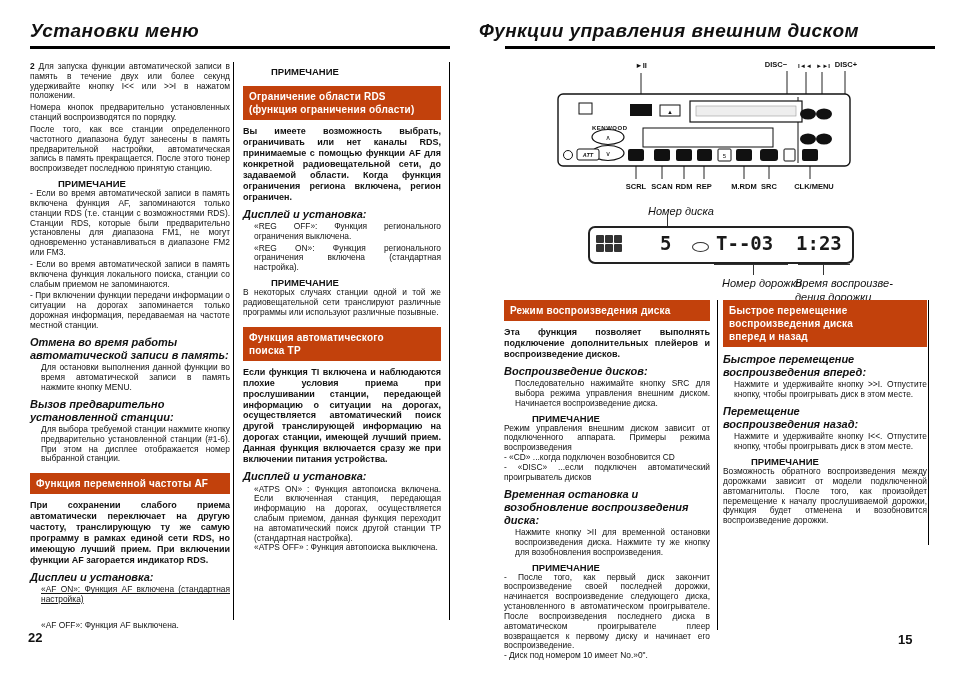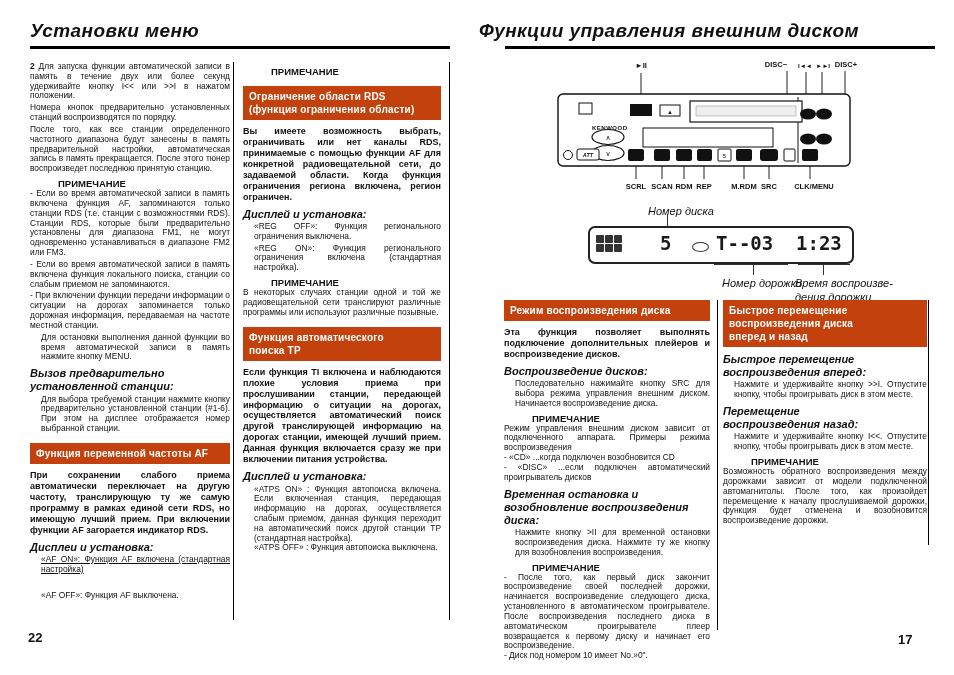--- a/index.html
+++ b/index.html
@@ -49,20 +49,22 @@
 <div class="vrule" style="left:449px;top:62px;height:558px;"></div>
 
 <div class="col" style="left:30px;top:62px;width:200px;">
   <p class="txt"><b>2</b><span> Для запуска функции автоматической записи в память в течение двух или более секунд удерживайте кнопку I&lt;&lt; или &gt;&gt;I в нажатом положении.</span></p>
   <p class="txt">Номера кнопок предварительно установленных станций воспроизводятся по порядку.</p>
   <p class="txt">После того, как все станции определенного частотного диапазона будут занесены в память предварительной настройки, автоматическая запись в память прекращается. После этого тюнер воспроизведет последнюю принятую станцию.</p>
   <p class="note-lbl">ПРИМЕЧАНИЕ</p>
   <p class="txt">- Если во время автоматической записи в память включена функция AF, запоминаются только станции RDS (т.е. станции с возможностями RDS). Станции RDS, которые были предварительно установлены для диапазона FM1, не могут одновременно устанавливаться в диапазоне FM2 или FM3.</p>
   <p class="txt">- Если во время автоматической записи в память включена функция локального поиска, станции со слабым приемом не запоминаются.</p>
   <p class="txt">- При включении функции передачи информации о ситуации на дорогах запоминается только дорожная информация, передаваемая на частоте местной станции.</p>
+  <p class="subhead">Отмена во время работы
+автоматической записи в память:</p>
   <p class="txt ind">Для остановки выполнения данной функции во время автоматической записи в память нажмите кнопку MENU.</p>
   <p class="subhead">Вызов предварительно
 установленной станции:</p>
   <p class="txt ind">Для выбора требуемой станции нажмите кнопку предварительно установленной станции (#1-6). При этом на дисплее отображается номер выбранной станции.</p>
   <div class="sec-hdr">Функция переменной частоты AF</div>
   <p class="bold-para">При сохранении слабого приема автоматически переключает на другую частоту, транслирующую ту же самую программу в рамках единой сети RDS, но имеющую лучший прием. При включении функции AF загорается индикатор RDS.</p>
   <p class="subhead">Дисплеи и установка:</p>
   <p class="txt ind" style="margin-bottom:16px;text-decoration:underline;">«AF ON»: Функция AF включена (стандартная настройка)</p>
   <p class="txt ind">«AF OFF»: Функция AF выключена.</p>
 </div>
@@ -211,13 +213,13 @@
   <p class="subhead">Быстрое перемещение
 воспроизведения вперед:</p>
   <p class="txt ind">Нажмите и удерживайте кнопку &gt;&gt;I. Отпустите кнопку, чтобы проигрывать диск в этом месте.</p>
   <p class="subhead">Перемещение
 воспроизведения назад:</p>
   <p class="txt ind">Нажмите и удерживайте кнопку I&lt;&lt;. Отпустите кнопку, чтобы проигрывать диск в этом месте.</p>
   <p class="note-lbl">ПРИМЕЧАНИЕ</p>
   <p class="txt">Возможность обратного воспроизведения между дорожками зависит от модели подключенной автомагнитолы. После того, как произойдет перемещение к началу прослушиваемой дорожки, функция будет отменена и возобновится воспроизведение дорожки.</p>
 </div>
 
-<div class="page-num" style="left:898px;top:632px;">17</div>
+<div class="page-num" style="left:898px;top:632px;">15</div>
 
 </body></html>

